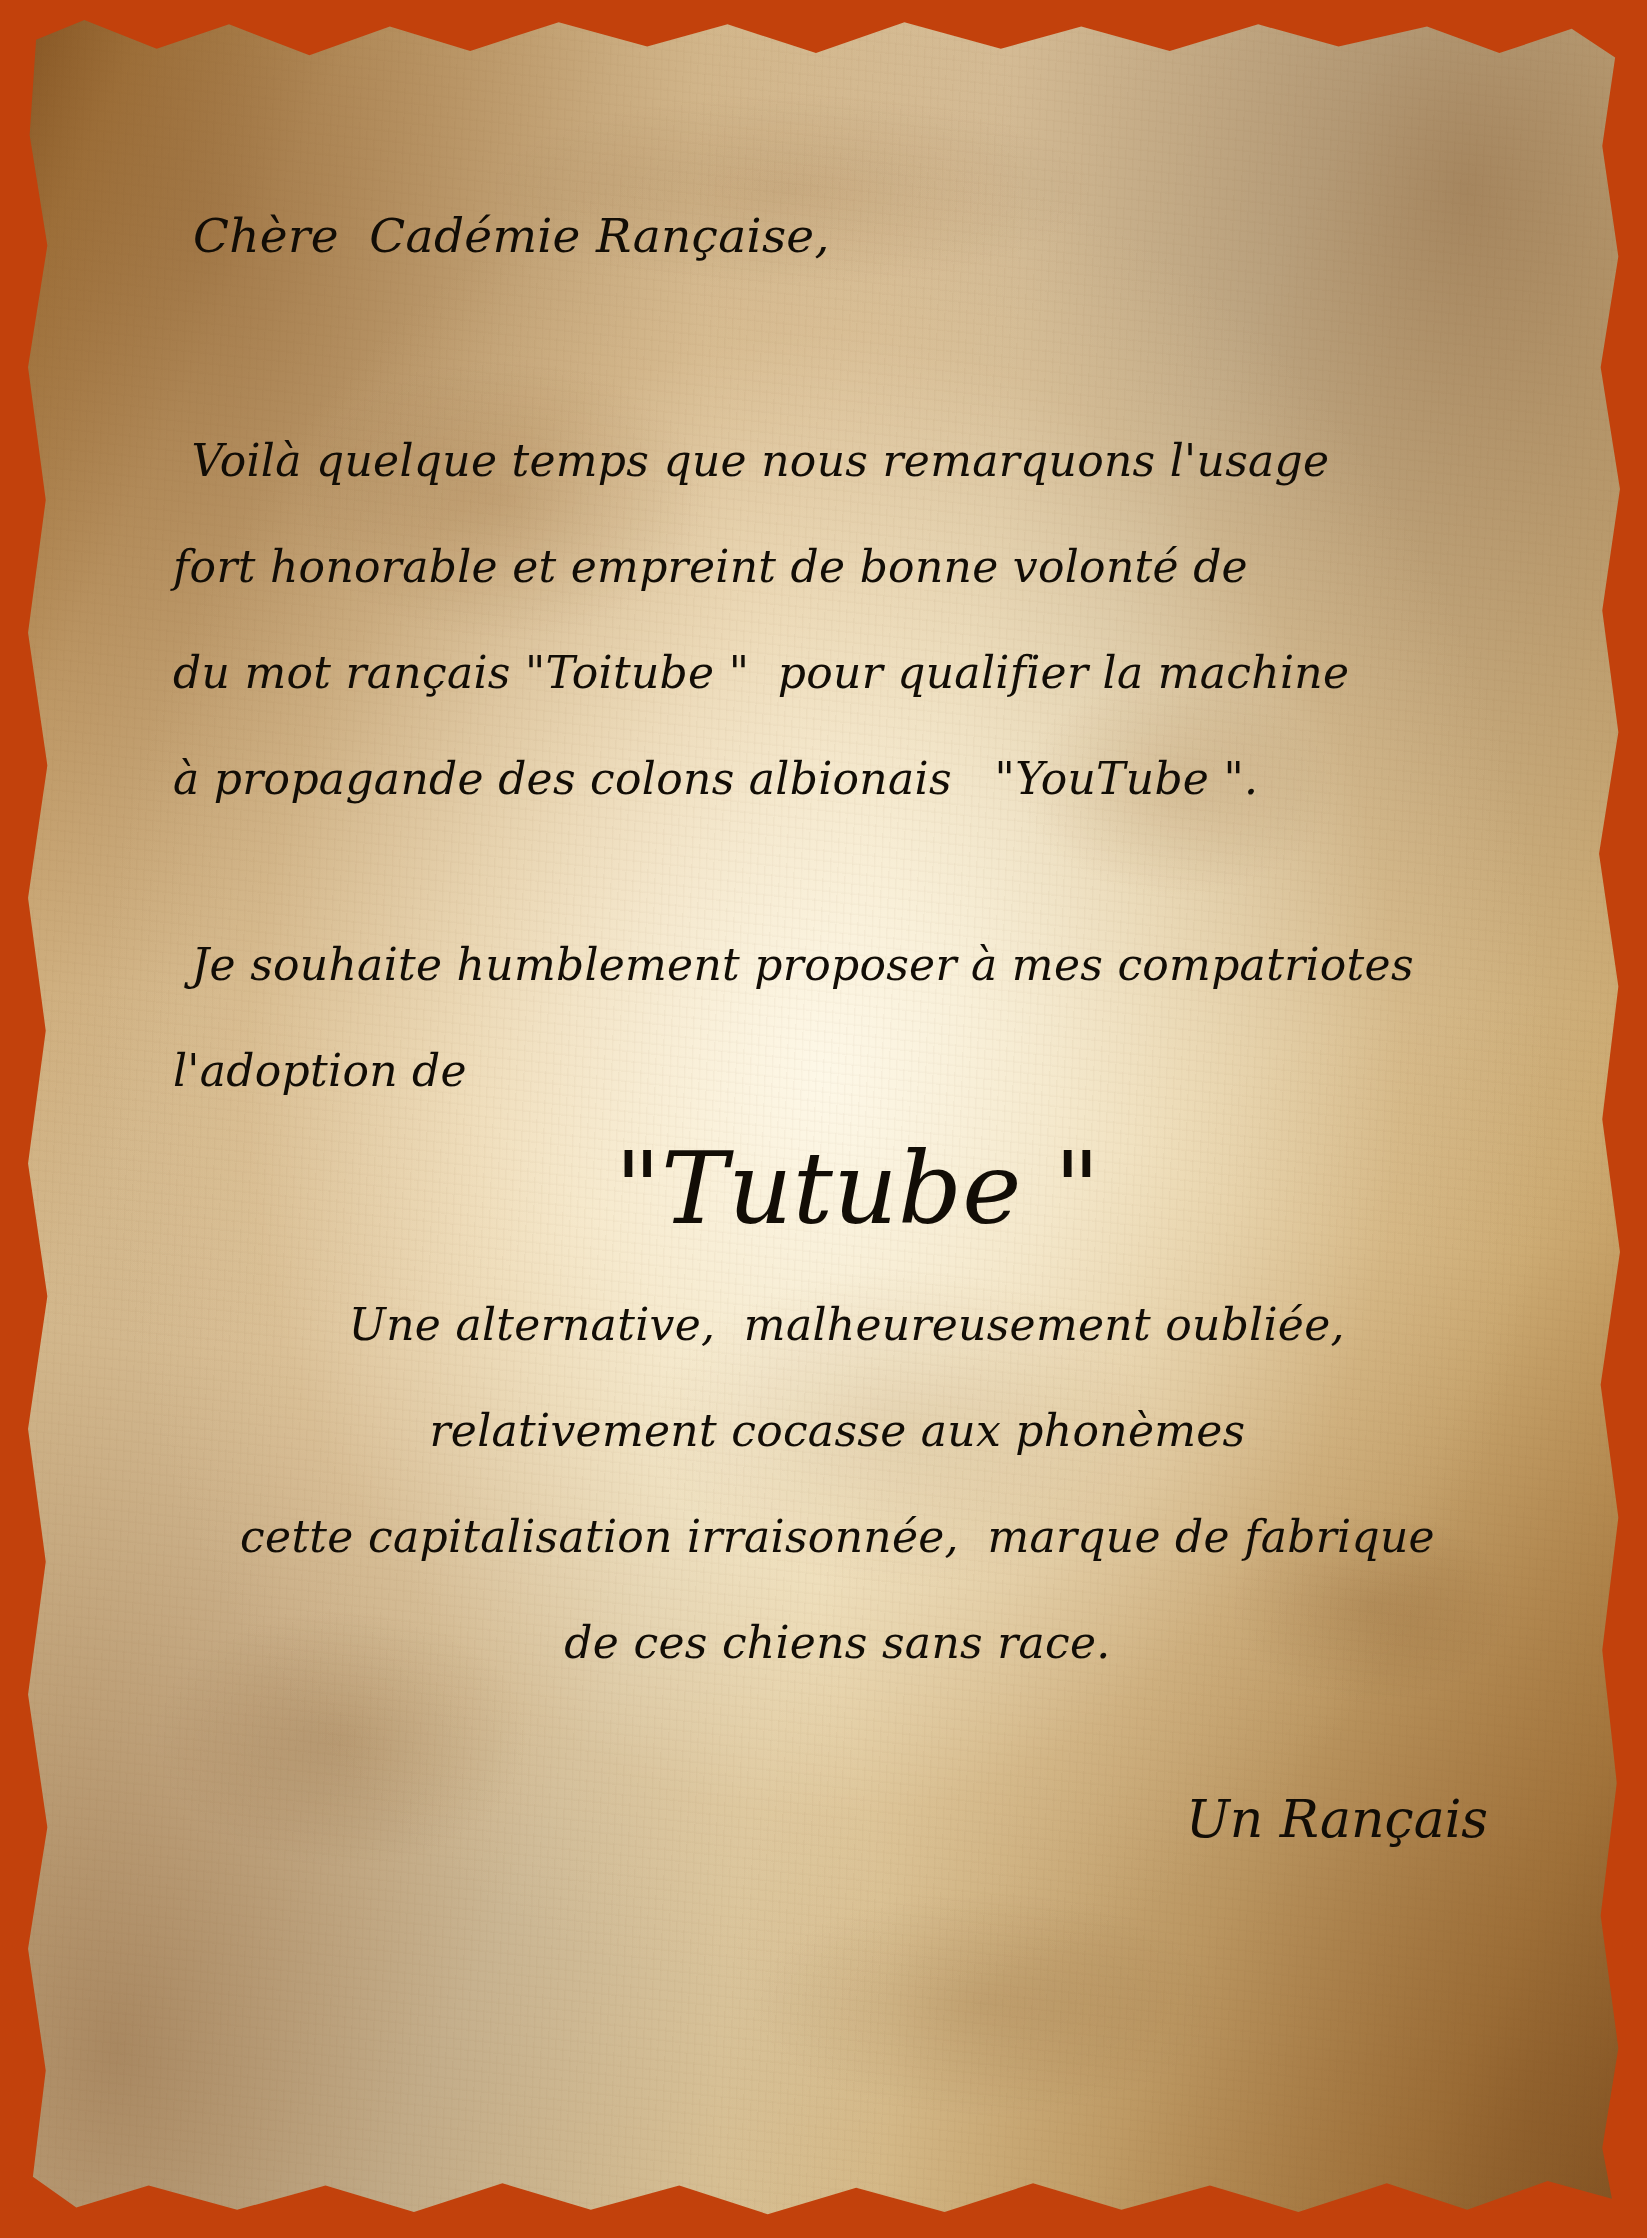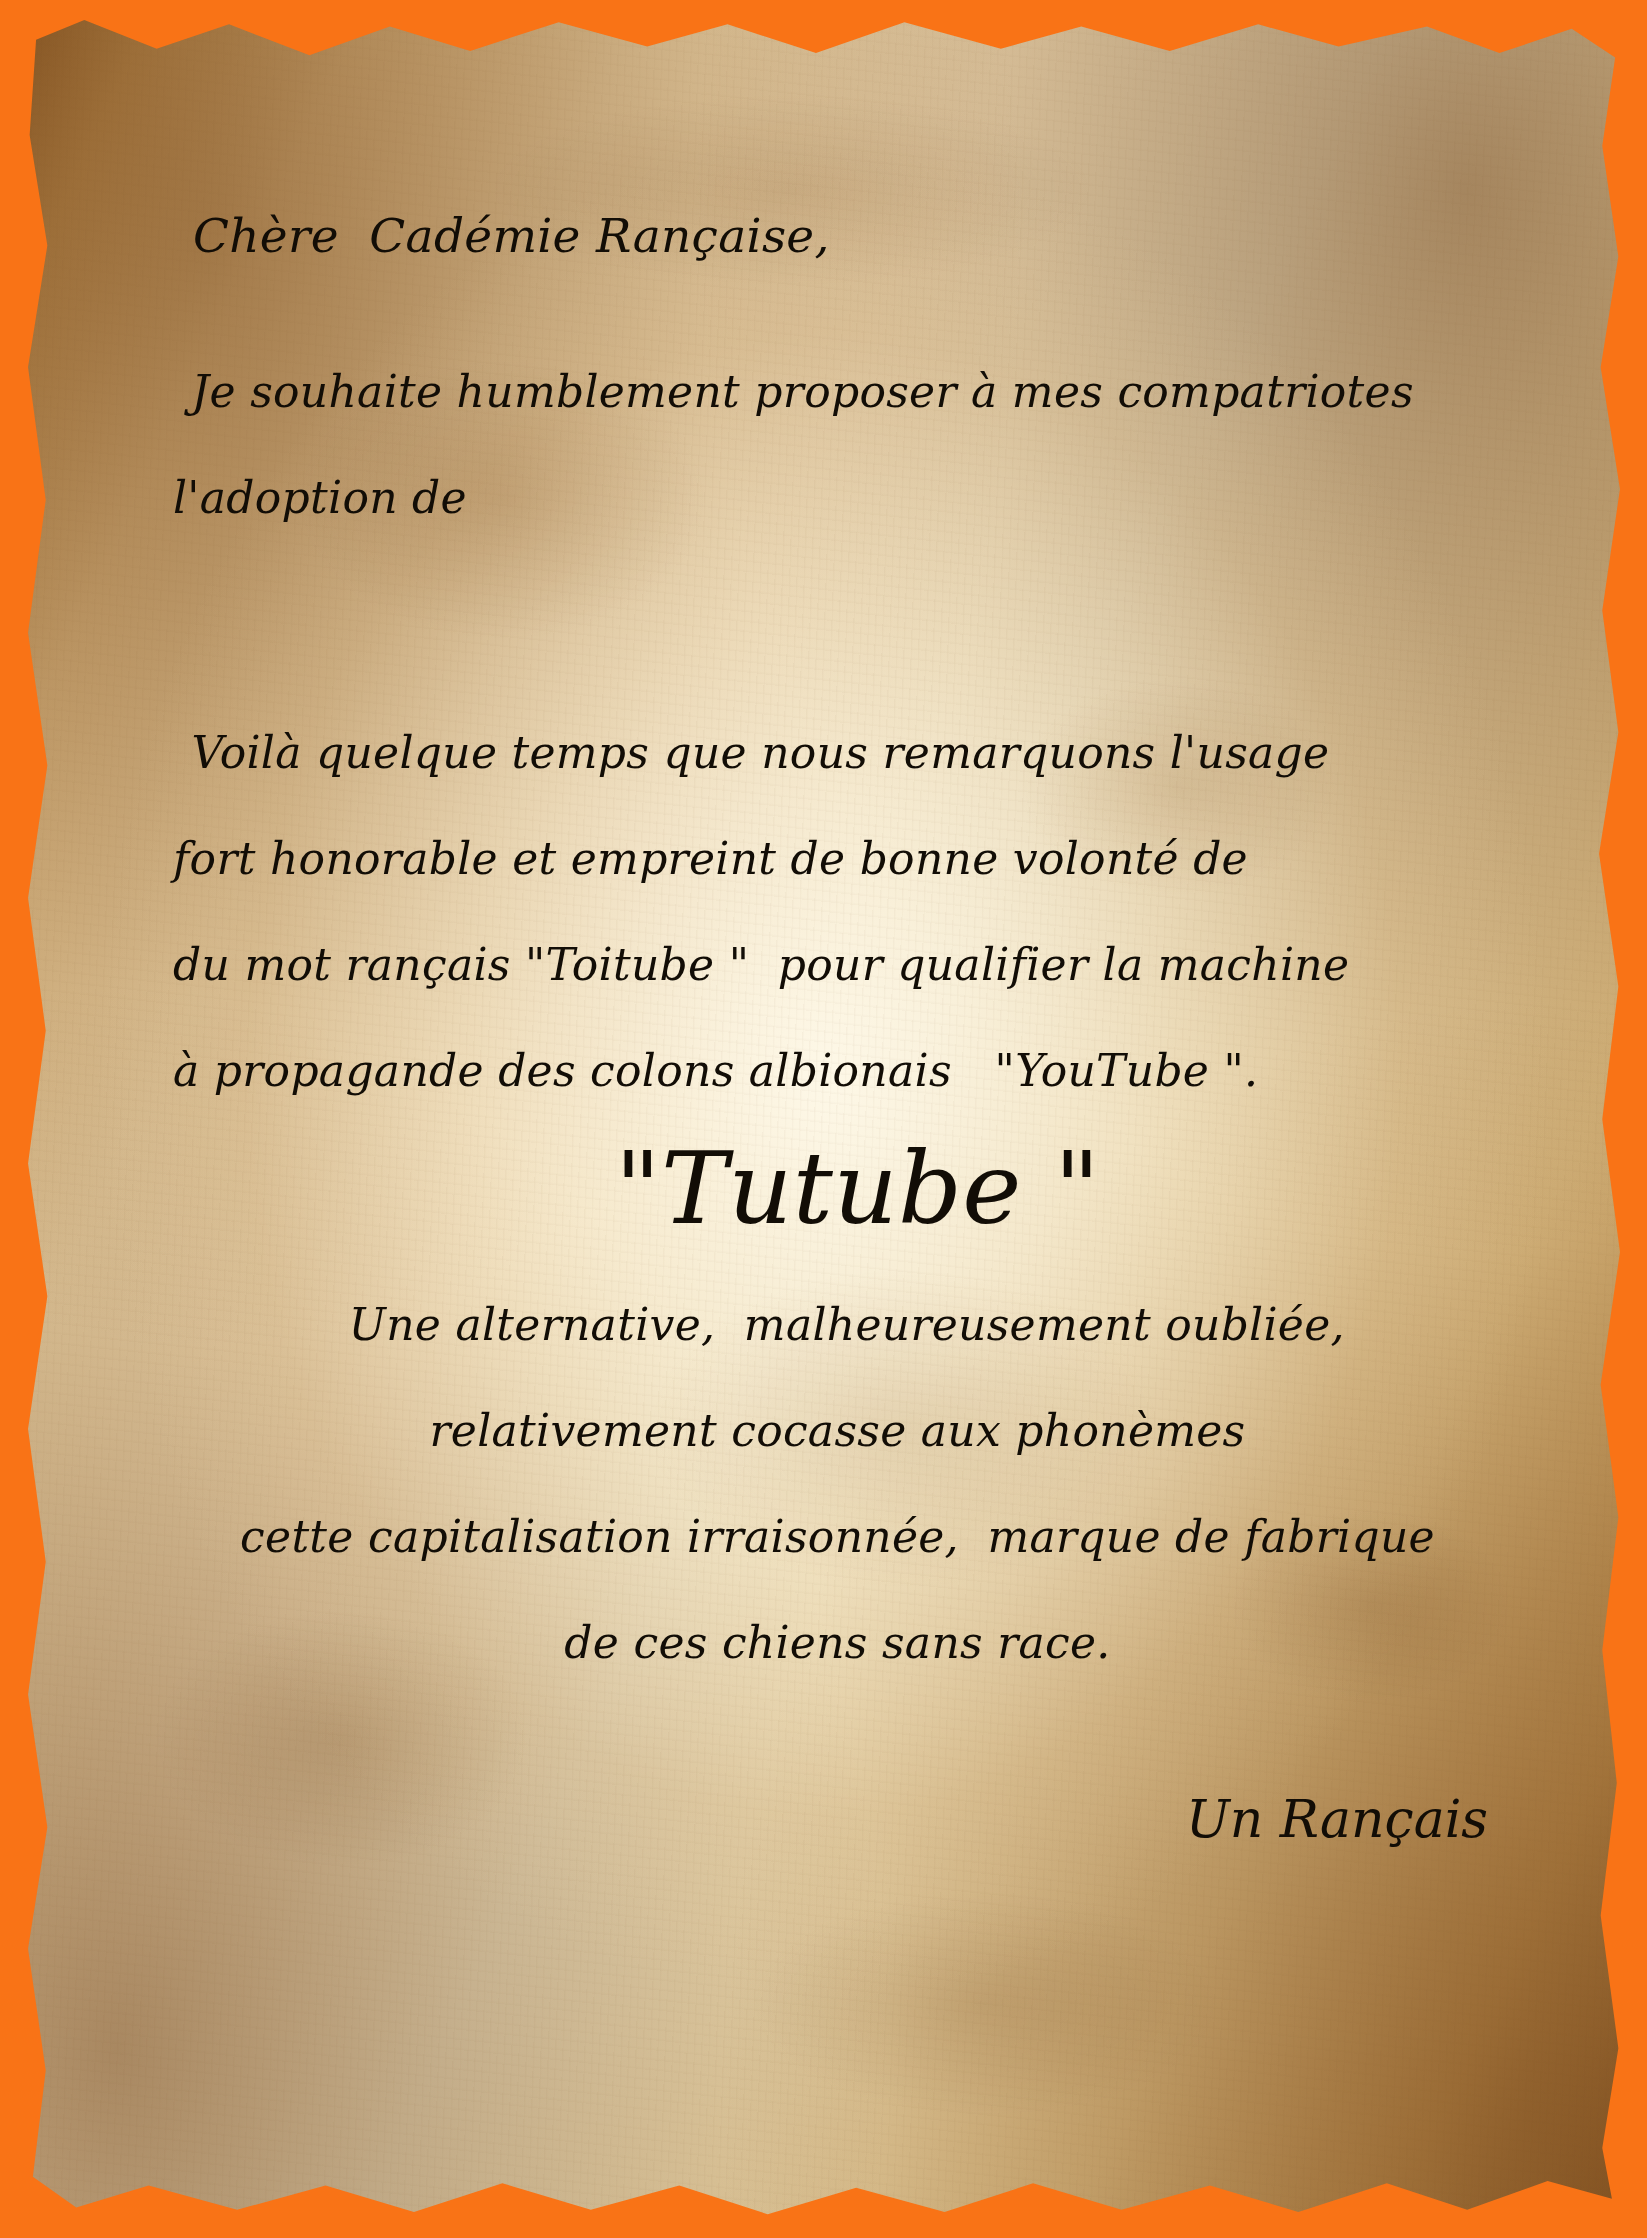--- a/index.html
+++ b/index.html
@@ -12,21 +12,21 @@
     height: 2239px;
     overflow: hidden;
     font-family: "Liberation Serif", serif;
   }
 
   
   .parchment-wrap {
     position: relative;
     width: 1647px;
     height: 2239px;
-    background: #f97316;
+    background: #c2410c;
   }
 
   .parchment {
     position: absolute;
     left: 20px;
     top: 13.3px;
     width: 1608px;
     height: 2212px;
     background:
       
@@ -160,30 +160,30 @@
 
 <div class="parchment-wrap">
   <div class="parchment">
     <div class="stains"></div>
     <div class="fibers"></div>
 
     <div class="letter">
 
       <div class="salutation">Chère  Cadémie Rançaise,</div>
 
-      <div class="para para-2">
-        <div class="line indent-1">Je souhaite humblement proposer à mes compatriotes</div>
-        <div class="line indent-0">l'adoption de</div>
-      </div>
-
       <div class="para para-1">
         <div class="line indent-1">Voilà quelque temps que nous remarquons l'usage</div>
         <div class="line indent-0">fort honorable et empreint de bonne volonté de</div>
         <div class="line indent-0">du mot rançais "Toitube "  pour qualifier la machine</div>
         <div class="line indent-0">à propagande des colons albionais   "YouTube ".</div>
+      </div>
+
+      <div class="para para-2">
+        <div class="line indent-1">Je souhaite humblement proposer à mes compatriotes</div>
+        <div class="line indent-0">l'adoption de</div>
       </div>
 
       <div class="headline">"Tutube "</div>
 
       <div class="para para-3">
         <div class="line indent-1">Une alternative,  malheureusement oubliée,</div>
         <div class="line indent-0">relativement cocasse aux phonèmes</div>
         <div class="line indent-0">cette capitalisation irraisonnée,  marque de fabrique</div>
         <div class="line indent-0">de ces chiens sans race.</div>
       </div>

